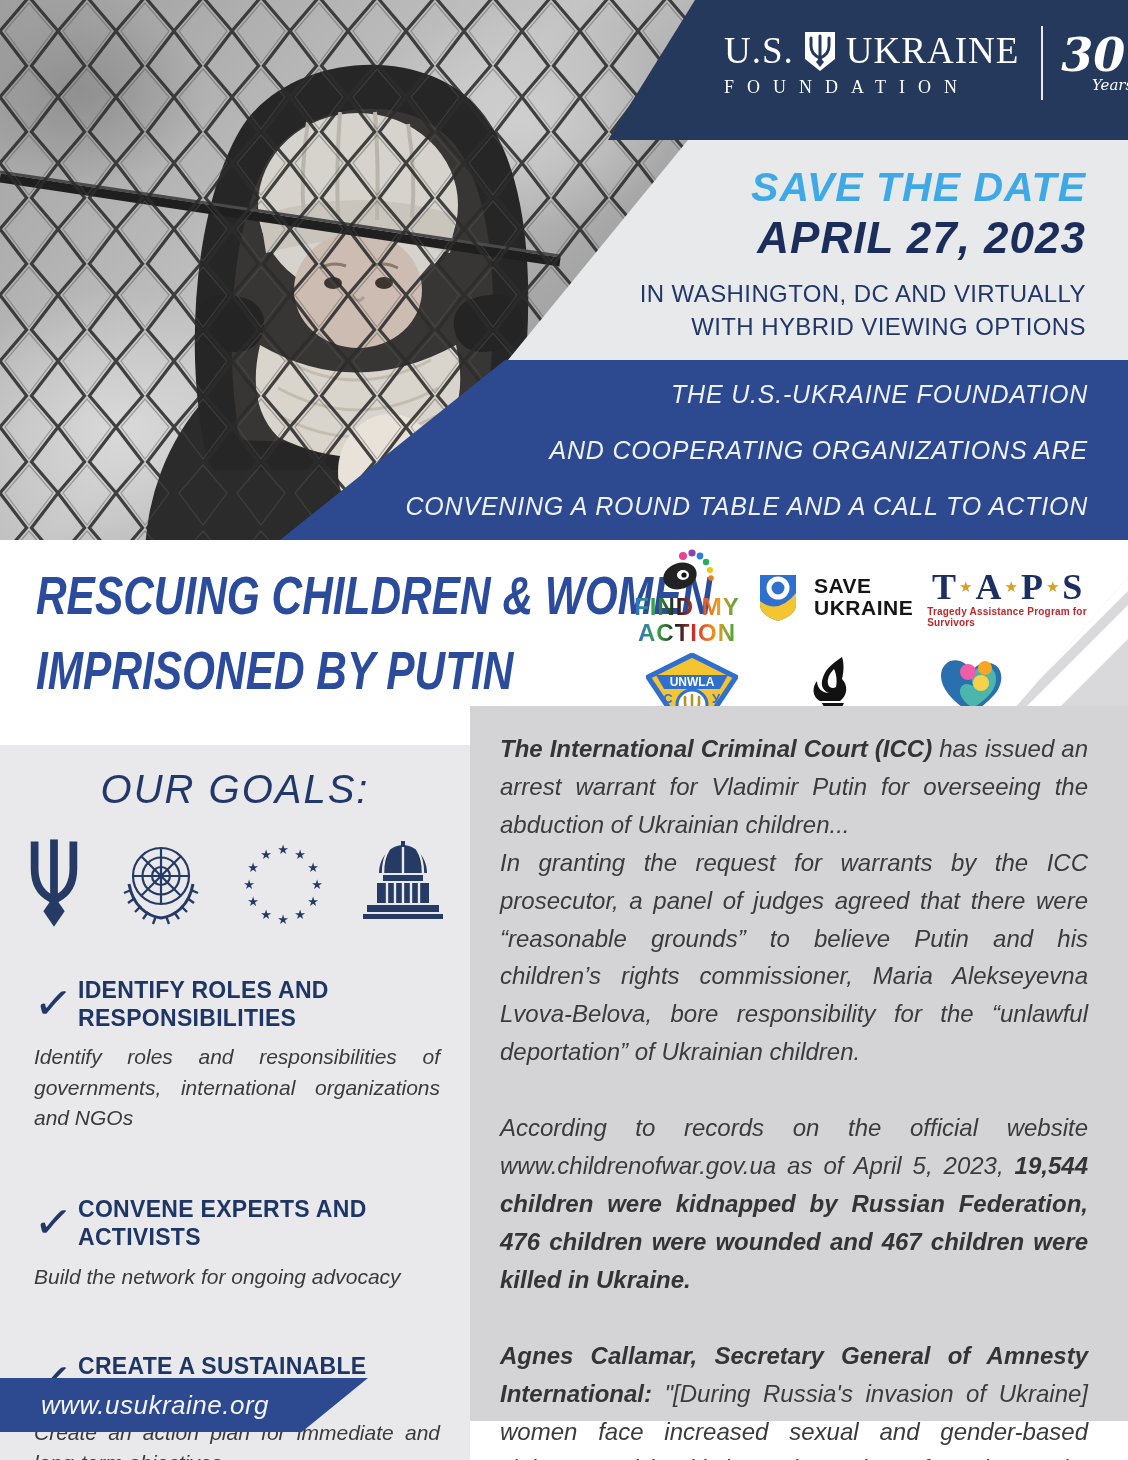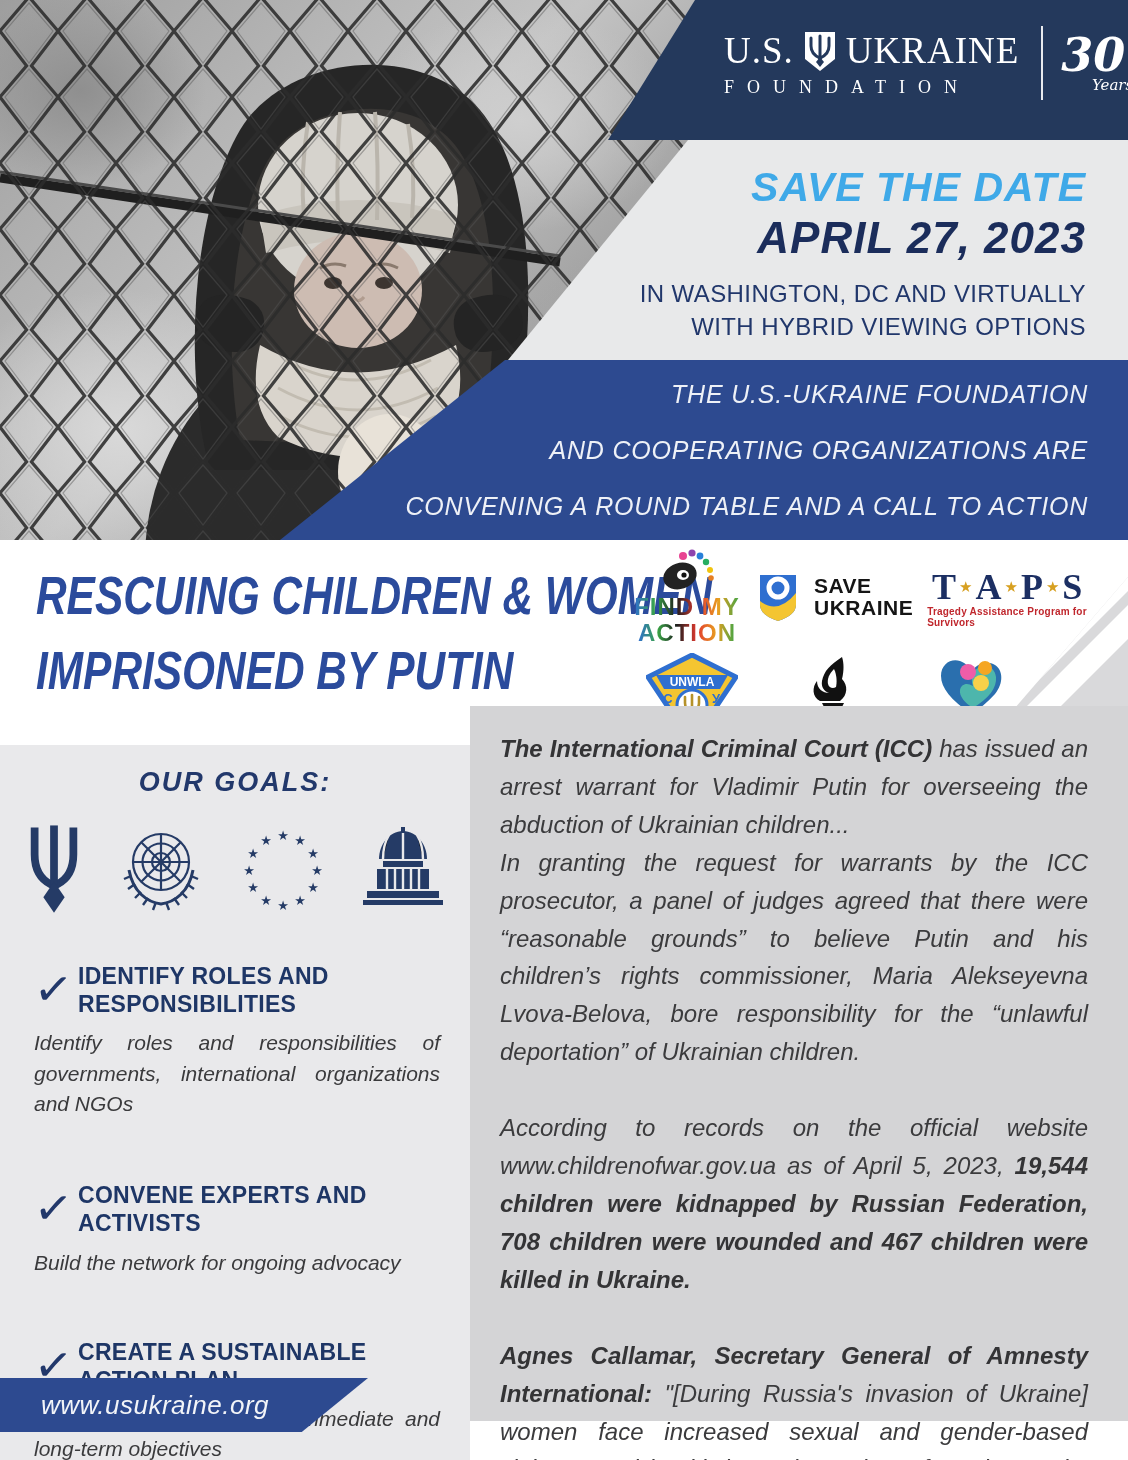--- a/index.html
+++ b/index.html
@@ -72,21 +72,21 @@
   .taps-star { color:#d7a021; font-size:15px; margin:0 1px; }
   .taps-tag { font-size:10px; font-weight:bold; color:#c0272d; margin-top:-2px; letter-spacing:.2px; }
   .wfuwo { display:flex; flex-direction:column; align-items:center; }
   .wfuwo-lbl { font-size:20px; font-weight:bold; color:#000; letter-spacing:1.5px;
     border-bottom:3px solid #000; padding-bottom:1px; margin-top:2px; }
   .kidsave { display:flex; flex-direction:column; align-items:center; }
   .kidsave-lbl { font-size:19px; color:#2779b8; letter-spacing:2.5px; margin-top:1px; }
 
   
   .col-left { position:absolute; left:0; top:745px; width:470px; height:715px; background:#e9e9eb; }
-  .goals-heading { text-align:center; font-size:27px; font-style:italic; font-weight:bold; color:#22386b;
+  .goals-heading { text-align:center; font-size:40px; font-style:italic; font-weight:normal; color:#22386b;
     letter-spacing:2px; margin-top:22px; }
   .goal-icons { display:flex; justify-content:center; align-items:center; gap:30px; margin-top:24px; height:96px; }
   .goal-item { position:relative; padding:0 30px 0 78px; margin-top:44px; }
   .goal-item .check { position:absolute; left:34px; top:0px; font-size:46px; color:#22386b; font-weight:normal;
     font-family:"DejaVu Sans", sans-serif; transform:rotate(6deg); }
   .goal-title { font-size:23px; font-weight:bold; color:#1e3666; line-height:1.22; letter-spacing:.3px; }
   .goal-desc { font-style:italic; font-size:21px; color:#3a3a3c; line-height:1.45; text-align:justify;
     margin:10px 0 0 -44px; }
   .goal-item.g2 { margin-top:62px; }
   .goal-item.g3 { margin-top:60px; }
@@ -366,17 +366,17 @@
     </div>
 
     <div class="website-banner">
       <span>www.usukraine.org</span>
     </div>
   </div>
 
   <div class="col-right">
     <p><strong>The International Criminal Court (ICC)</strong><span> has issued an arrest warrant for Vladimir Putin for overseeing the abduction of Ukrainian children...</span></p>
     <p>In granting the request for warrants by the ICC prosecutor, a panel of judges agreed that there were “reasonable grounds” to believe Putin and his children’s rights commissioner, Maria Alekseyevna Lvova-Belova, bore responsibility for the “unlawful deportation” of Ukrainian children.</p>
-    <p class="gap"><span>According to records on the official website www.childrenofwar.gov.ua as of April 5, 2023, </span><strong>19,544 children were kidnapped by Russian Federation, 708 children were wounded and 467 children were killed in Ukraine.</strong></p>
+    <p class="gap"><span>According to records on the official website www.childrenofwar.gov.ua as of April 5, 2023, </span><strong>19,544 children were kidnapped by Russian Federation, 476 children were wounded and 467 children were killed in Ukraine.</strong></p>
     <p class="gap"><strong>Agnes Callamar, Secretary General of Amnesty International:</strong><span> "[During Russia's invasion of Ukraine] women face increased sexual and gender-based violence and health hazards, and are forced to make life-or-death decisions for their families"</span></p>
   </div>
 
 </div>
 
 </body></html>

